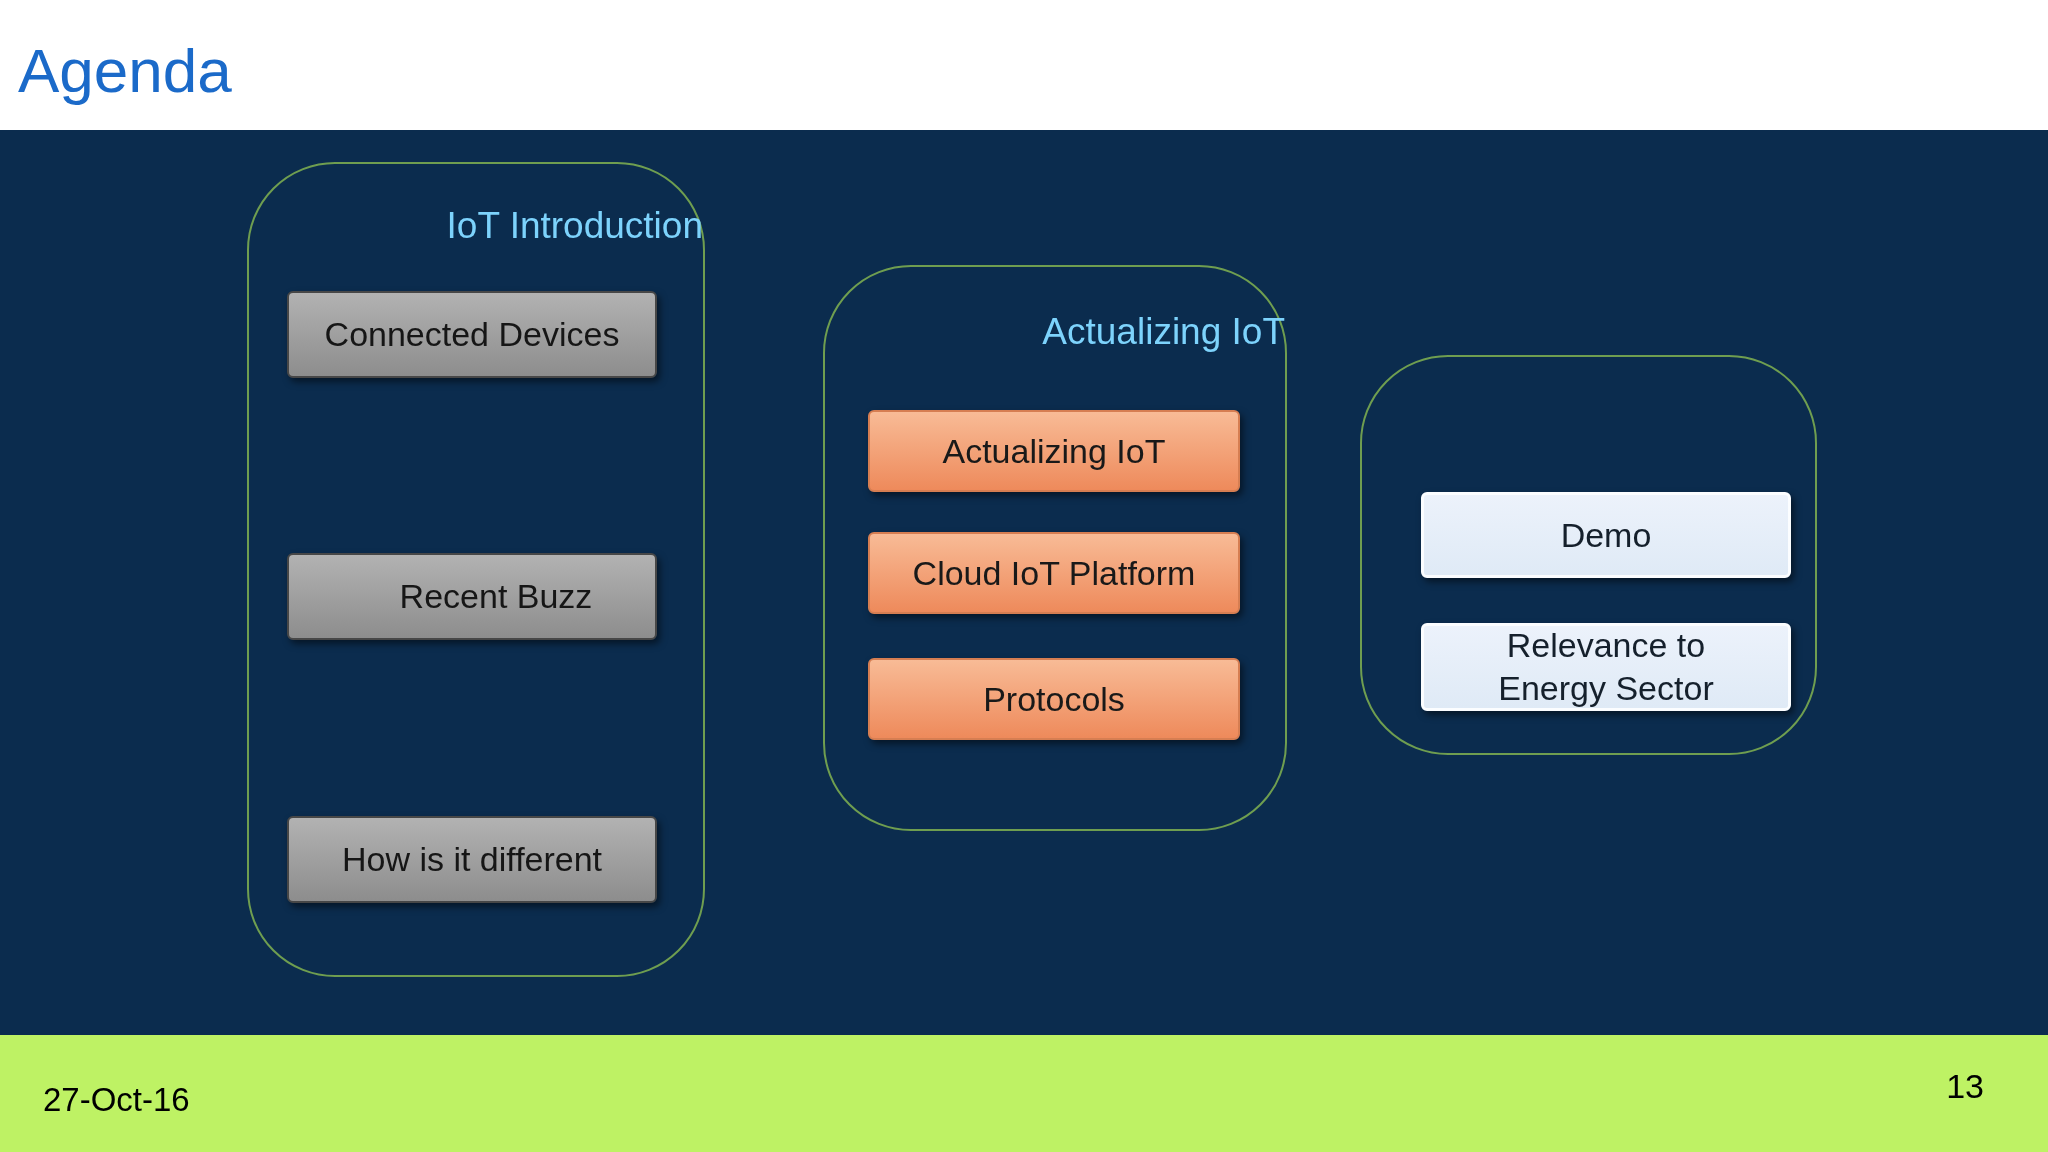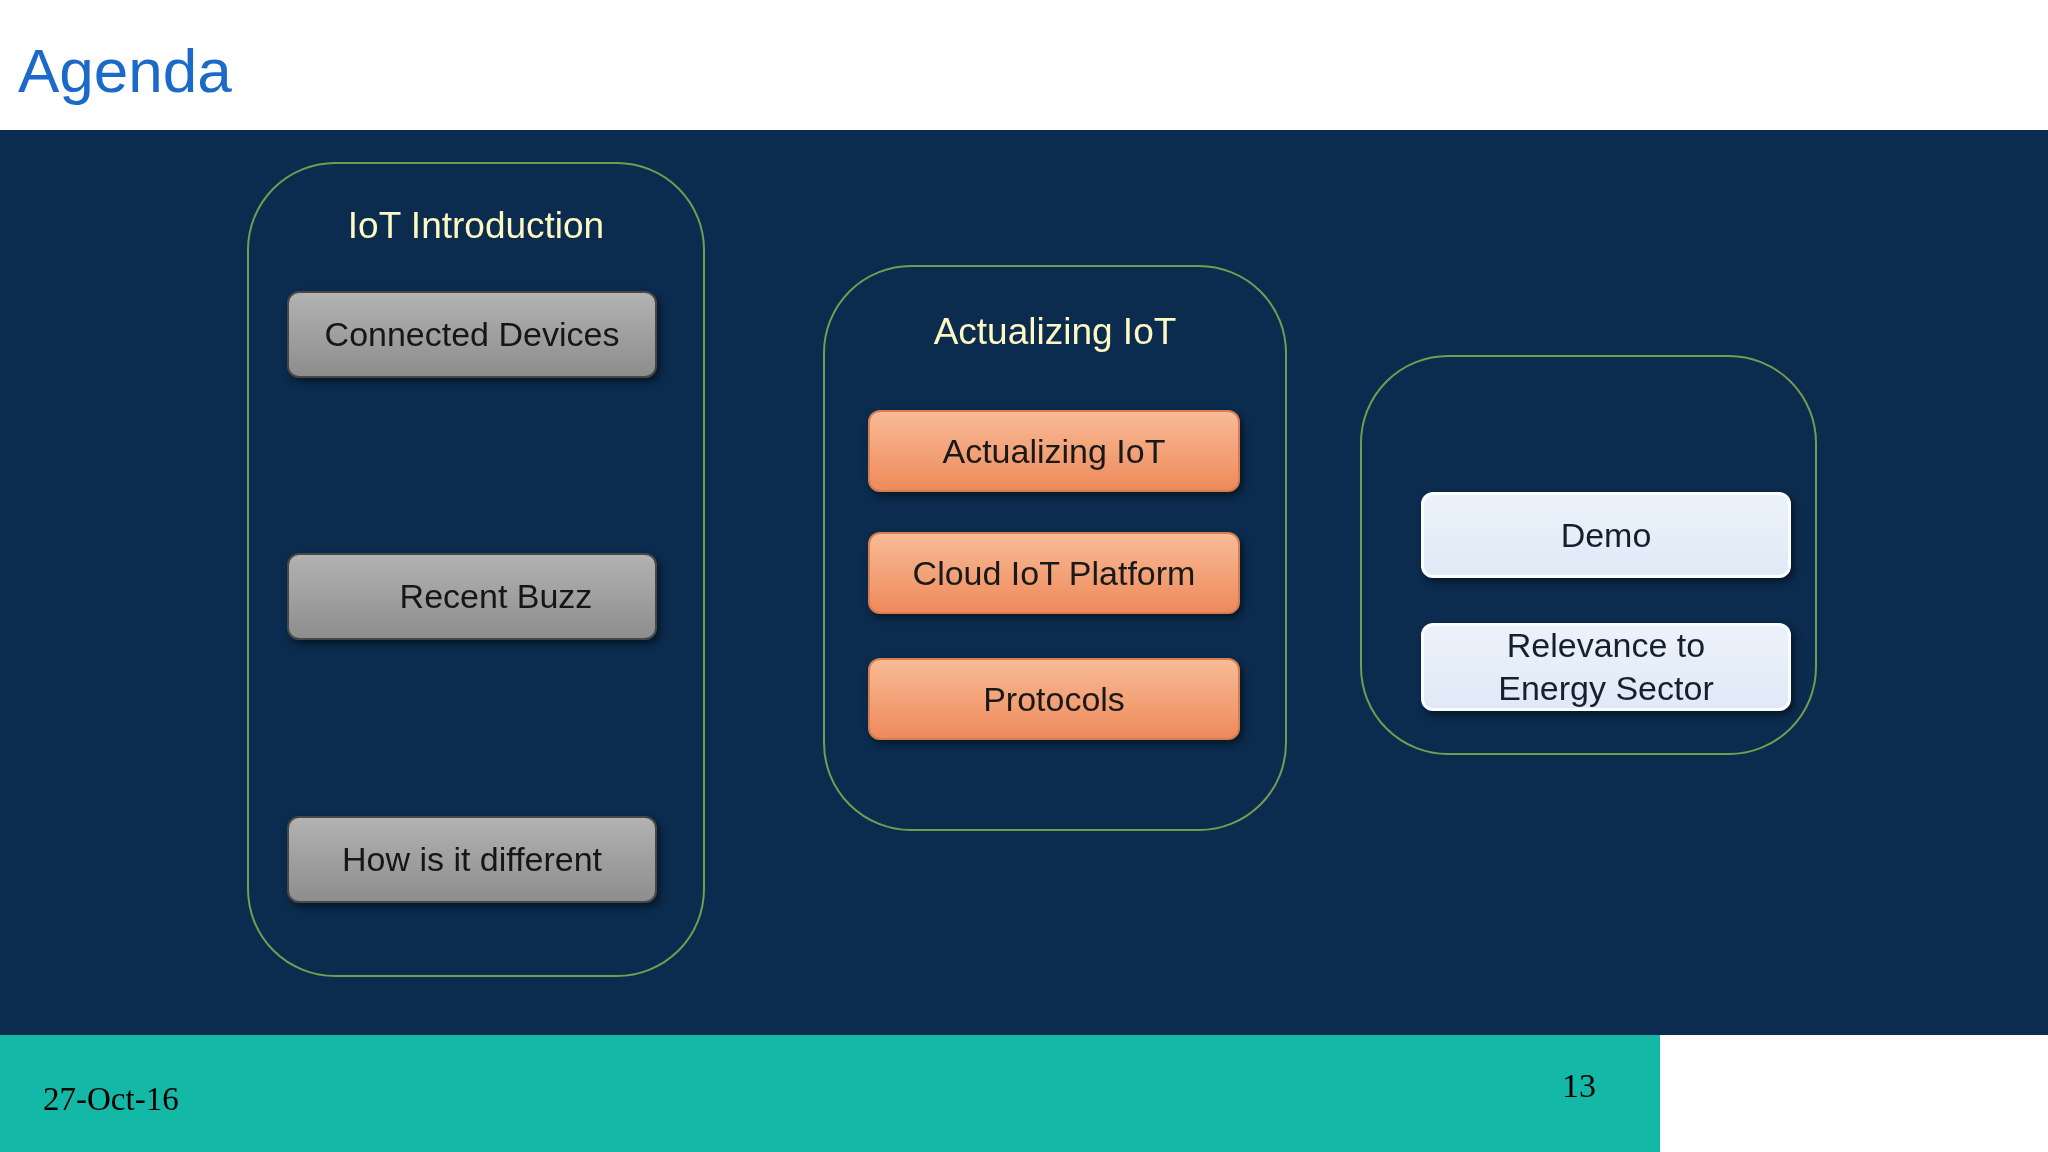--- a/index.html
+++ b/index.html
@@ -19,32 +19,32 @@
   .body { position:absolute; top:130px; left:0; width:2048px; height:905px; background:var(--bg-navy,#0b2c4e); }
   .group {
     position:absolute; box-sizing:border-box;
     border:2px solid var(--group-border-green,#6f9e50);
     border-radius:88px;
   }
   .group-1 { left:247px; top:32px;  width:458px; height:815px; }
   .group-2 { left:823px; top:135px; width:464px; height:566px; }
   .group-3 { left:1360px; top:225px; width:457px; height:400px; }
   .group-title {
-    position:absolute; left:0; width:100%; text-align:center;
-    color:#fef9c3; font-size:37px; line-height:1.15;
+    position:absolute; left:0; width:100%; text-align:right;
+    color:#7dd3fc; font-size:37px; line-height:1.15;
   }
   .group-1 .group-title { top:41px; }
   .group-2 .group-title { top:44px; }
   .group-3 .group-title { top:48px; }
   
   .btn {
     position:absolute; box-sizing:border-box;
     display:flex; align-items:center; justify-content:center;
     text-align:center; white-space:pre-line;
-    font-size:34px; line-height:1.26; border-radius:12px;
+    font-size:34px; line-height:1.26; border-radius:6px;
     box-shadow:3px 4px 7px rgba(0,0,0,0.50);
   }
   .group-1 .btn { left:38px; width:370px; height:87px; }
   .g1-b1 { top:127px; } .g1-b2 { top:259px; } .g1-b3 { top:389px;padding-left:48px; }
   .g1-b4 { top:521px; } .g1-b5 { top:652px; }
   .group-2 .btn { left:43px; width:372px; height:82px; }
   .g2-b1 { top:143px; } .g2-b2 { top:265px; } .g2-b3 { top:391px; }
   .group-3 .btn { left:43px; width:370px; }
   .g3-b1 { top:135px; height:86px; }
   .g3-b2 { top:266px; height:88px; }
@@ -55,22 +55,22 @@
   .btn-orange {
     background:linear-gradient(180deg,var(--orange-light,#f8bb96) 0%,var(--orange-dark,#ee8a5b) 100%);
     border:2px solid #d67e52; color:#191919;
   }
   .btn-blue {
     background:linear-gradient(180deg,var(--blue-light,#ecf2fb) 0%,var(--blue-dark,#dfeaf6) 100%);
     border:3px solid #fbfdff; color:#15202c;margin-left:16px;
   }
   
   .footer {
-    position:absolute; left:0; top:1035px; width:1660px; height:117px; background:#14b8a6;
-    font-family:Liberation Serif, serif; color:#000000;
+    position:absolute; left:0; top:1035px; width:2048px; height:117px; background:#bef264;
+    font-family:Liberation Sans, sans-serif; color:#000000;
   }
   .footer-date  { position:absolute; left:43px; top:48px; font-size:33px; line-height:1; }
   .page-number  { position:absolute; right:64px; top:34px; font-size:34px; line-height:1; }
 </style>
 </head>
 <body>
 
 <div class="slide">
 
   <div class="header">

